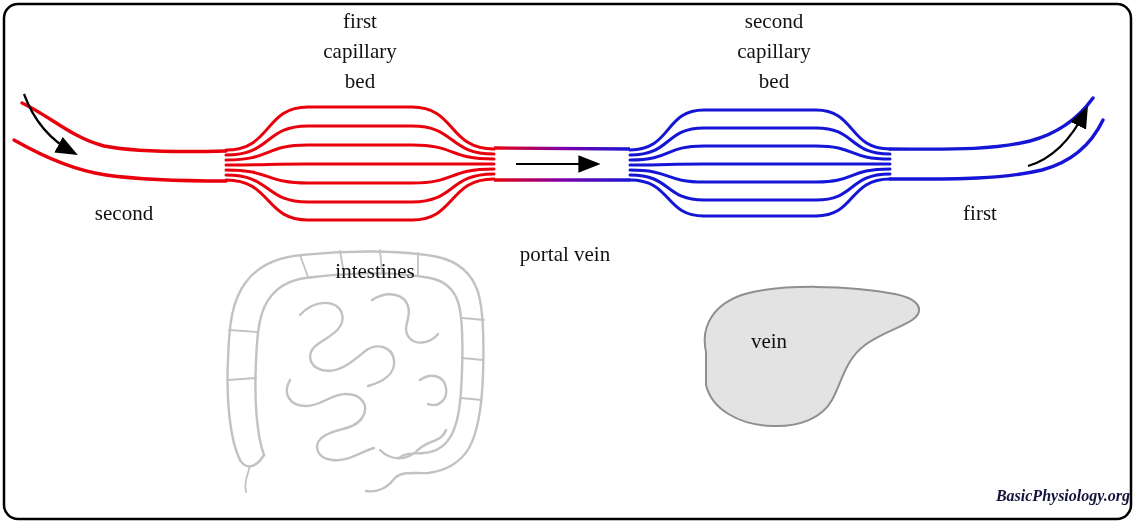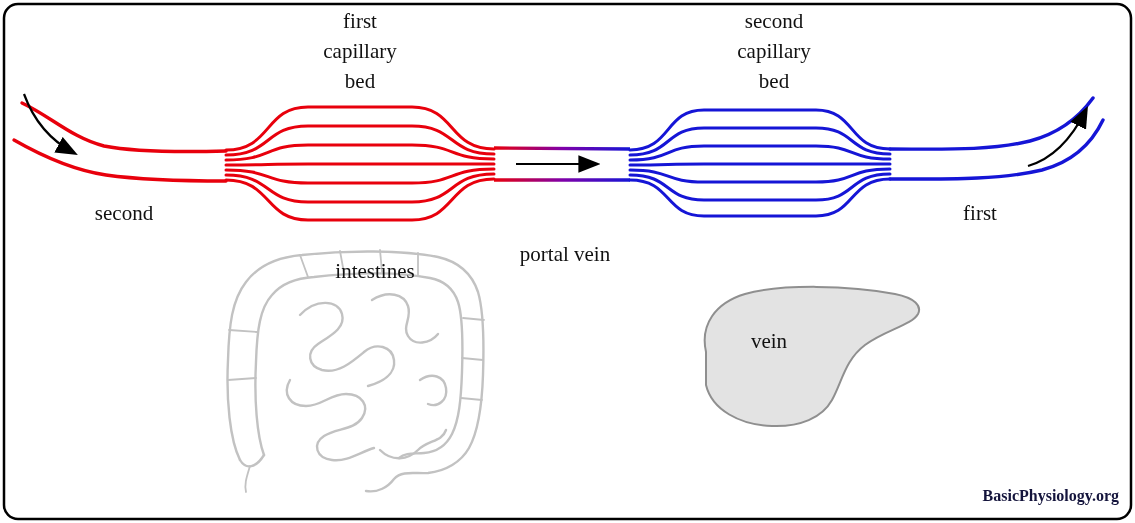--- a/index.html
+++ b/index.html
@@ -40,22 +40,23 @@
     text-align:center;
     white-space:nowrap;
   }
   .bed-label {
     white-space:pre-line;
     line-height:30px;
     top:6px;
   }
   .credit {
     position:absolute;
-    right:16px; top:487px;
+    right:5px; top:487px;
     font-size:16px;
+    font-style:italic;
     font-weight:bold;
     color:var(--credit-navy);
     margin-left:44px;
   }
 </style>
 </head>
 <body>
 
 <div class="stage">
 

